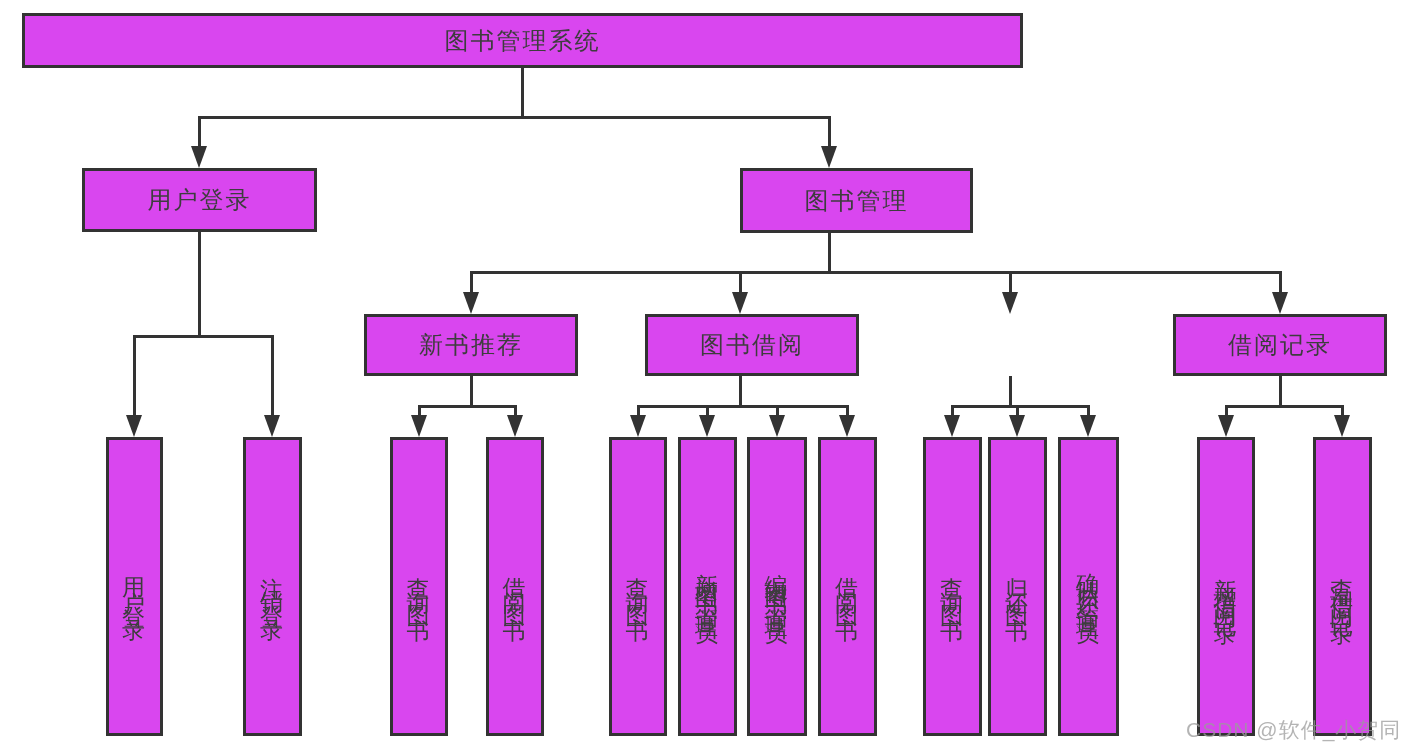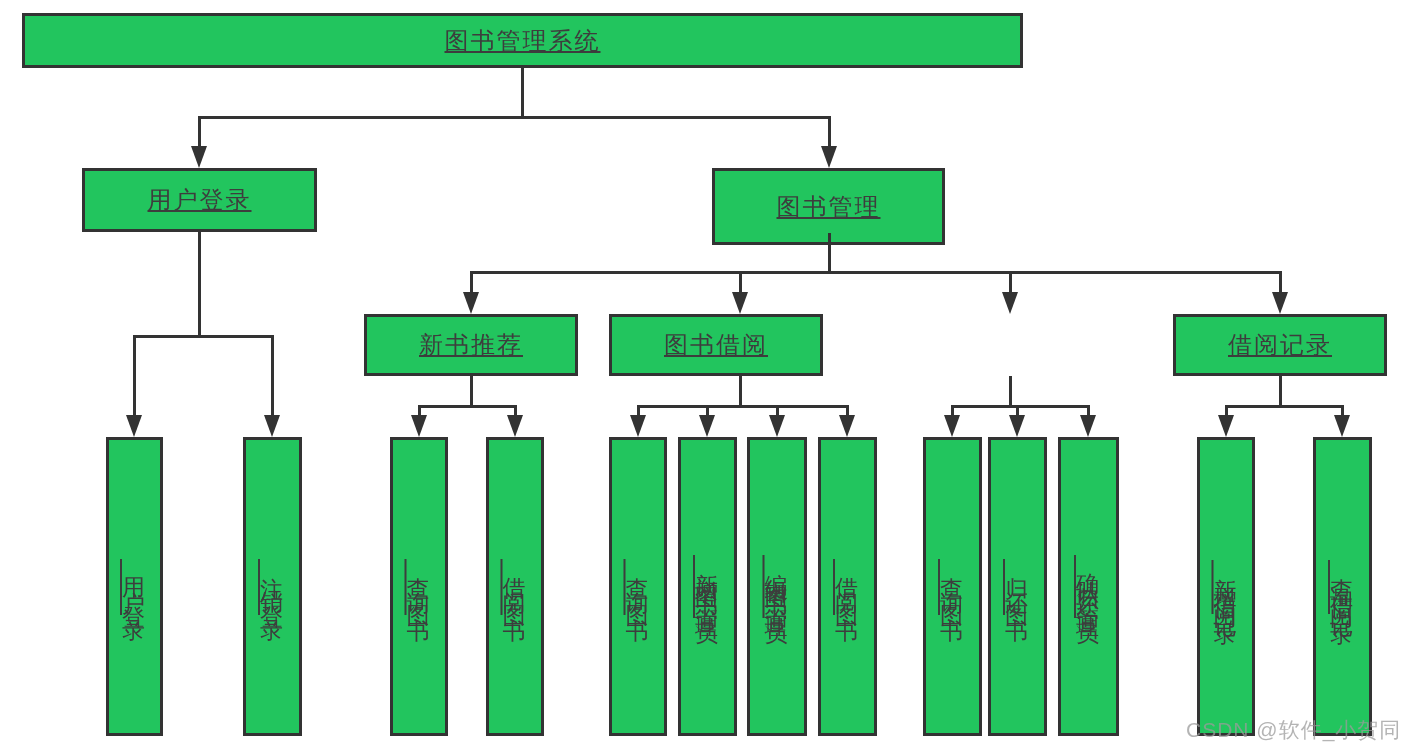--- a/index.html
+++ b/index.html
@@ -6,30 +6,29 @@
   .canvas{
     position:relative;
     width:1405px;height:747px;
     background:#ffffff;
     font-family:"Liberation Sans","DejaVu Sans",sans-serif;
     overflow:hidden;
   }
   .box{
     position:absolute;
     box-sizing:border-box;
-    background:#22c55e;
+    background:#d946ef;
     border:3px solid #333333;
     display:flex;
     align-items:center;
     justify-content:center;
     color:#3d3d3d;
     font-size:24px;
     letter-spacing:2px;
     white-space:nowrap;
-    text-decoration:underline;
   }
   .vbox{
     writing-mode:vertical-rl;
     text-orientation:mixed;
     font-size:23px;
     white-space:normal;
   }
   .sp4{letter-spacing:14px;}
   .sp6{letter-spacing:9px;}
   .sp9{letter-spacing:7px;}
@@ -60,42 +59,42 @@
   <div class="box" style="left:22px;top:13px;width:1001px;height:55px;">图书管理系统</div>
 
   <div class="vl" style="left:521px;top:68px;height:50px;"></div>
   <div class="hl" style="left:198px;top:116px;width:633px;"></div>
   <div class="vl" style="left:198px;top:116px;height:32px;"></div>
   <div class="ar" style="left:191px;top:146px;"></div>
   <div class="vl" style="left:828px;top:116px;height:32px;"></div>
   <div class="ar" style="left:821px;top:146px;"></div>
 
   <div class="box" style="left:82px;top:168px;width:235px;height:64px;">用户登录</div>
-  <div class="box" style="left:712px;top:168px;width:233px;height:77px;">图书管理</div>
+  <div class="box" style="left:740px;top:168px;width:233px;height:65px;">图书管理</div>
 
   <div class="vl" style="left:198px;top:232px;height:106px;"></div>
   <div class="hl" style="left:133px;top:335px;width:141px;"></div>
   <div class="vl" style="left:133px;top:335px;height:83px;"></div>
   <div class="ar" style="left:126px;top:415px;"></div>
   <div class="vl" style="left:271px;top:335px;height:83px;"></div>
   <div class="ar" style="left:264px;top:415px;"></div>
 
   <div class="vl" style="left:828px;top:233px;height:41px;"></div>
   <div class="hl" style="left:470px;top:271px;width:812px;"></div>
   <div class="vl" style="left:470px;top:271px;height:24px;"></div>
   <div class="ar" style="left:463px;top:292px;"></div>
   <div class="vl" style="left:739px;top:271px;height:24px;"></div>
   <div class="ar" style="left:732px;top:292px;"></div>
   <div class="vl" style="left:1009px;top:271px;height:24px;"></div>
   <div class="ar" style="left:1002px;top:292px;"></div>
   <div class="vl" style="left:1279px;top:271px;height:24px;"></div>
   <div class="ar" style="left:1272px;top:292px;"></div>
 
   <div class="box" style="left:364px;top:314px;width:214px;height:62px;">新书推荐</div>
-  <div class="box" style="left:609px;top:314px;width:214px;height:62px;">图书借阅</div>
+  <div class="box" style="left:645px;top:314px;width:214px;height:62px;">图书借阅</div>
   <div class="box" style="left:1173px;top:314px;width:214px;height:62px;">借阅记录</div>
 
   <div class="vl" style="left:470px;top:376px;height:32px;"></div>
   <div class="hl" style="left:418px;top:405px;width:99px;"></div>
   <div class="vl" style="left:418px;top:405px;height:14px;"></div>
   <div class="ar" style="left:411px;top:415px;"></div>
   <div class="vl" style="left:514px;top:405px;height:14px;"></div>
   <div class="ar" style="left:507px;top:415px;"></div>
 
   <div class="vl" style="left:739px;top:376px;height:32px;"></div>

